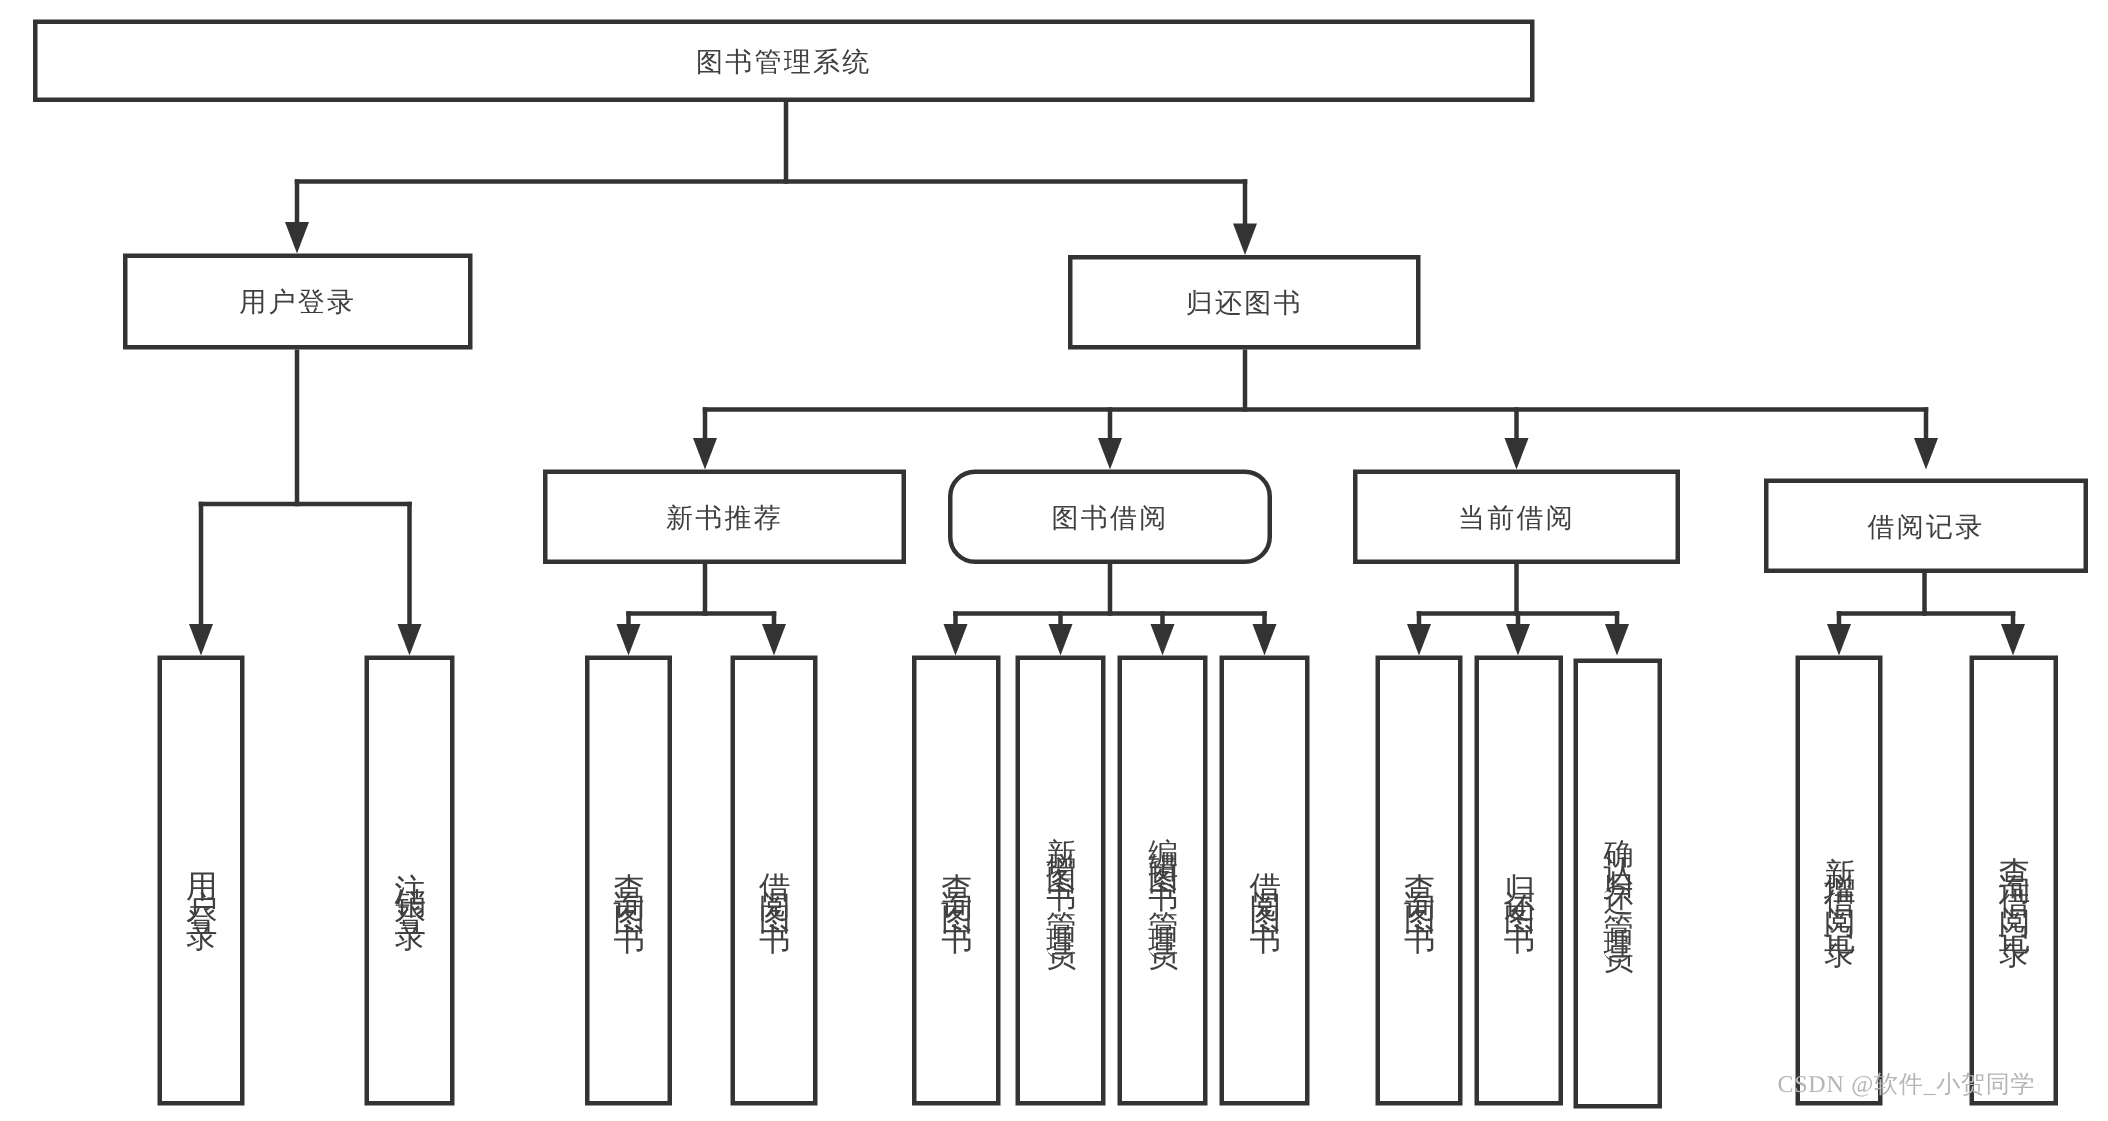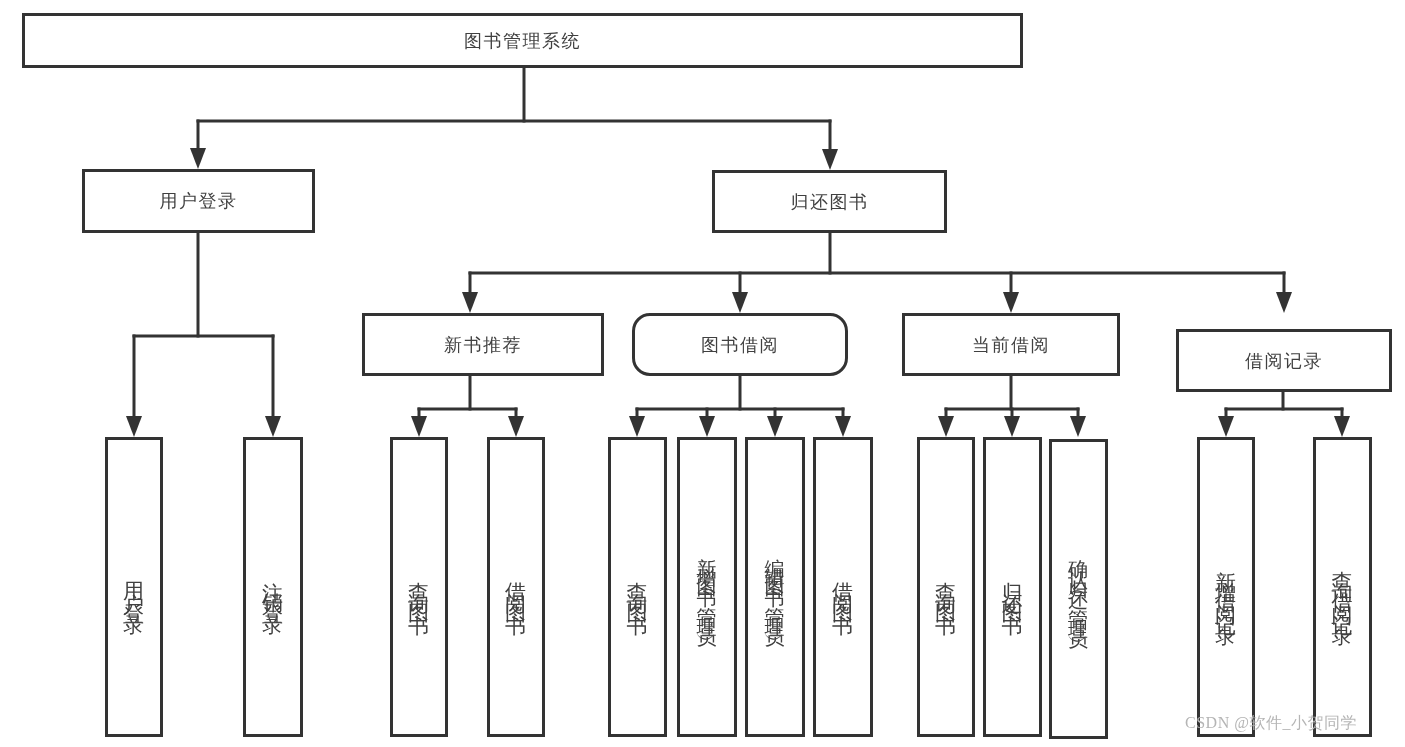--- a/index.html
+++ b/index.html
@@ -131,21 +131,21 @@
 
   <div class="node hbox" style="left:362px; top:313px; width:242px; height:63px;">
     <span class="lbl">新书推荐</span>
   </div>
   <div class="node hbox" style="left:632px; top:313px; width:216px; height:63px;border-radius:18px;">
     <span class="lbl">图书借阅</span>
   </div>
   <div class="node hbox" style="left:902px; top:313px; width:218px; height:63px;">
     <span class="lbl">当前借阅</span>
   </div>
-  <div class="node hbox" style="left:1176px; top:329px; width:216px; height:63px;">
+  <div class="node hbox" style="left:1176px; top:319px; width:216px; height:63px;">
     <span class="lbl">借阅记录</span>
   </div>
 
   <div class="node vbox" style="left:105px; top:437px; width:58px; height:300px;">
     <span class="lbl">用户登录</span>
   </div>
   <div class="node vbox" style="left:243px; top:437px; width:60px; height:300px;">
     <span class="lbl">注销登录</span>
   </div>
 

